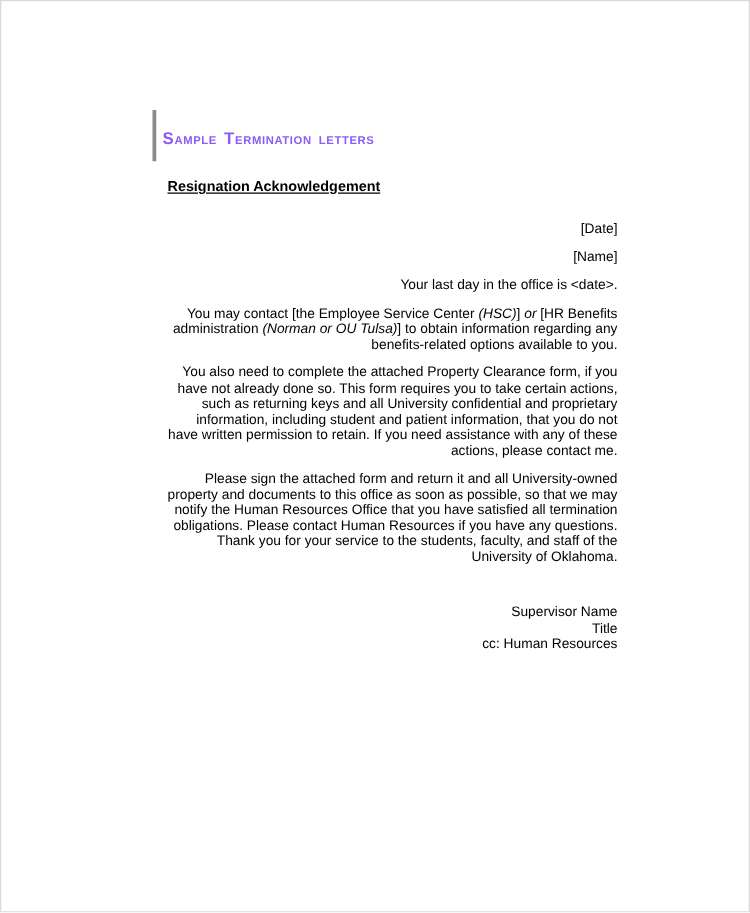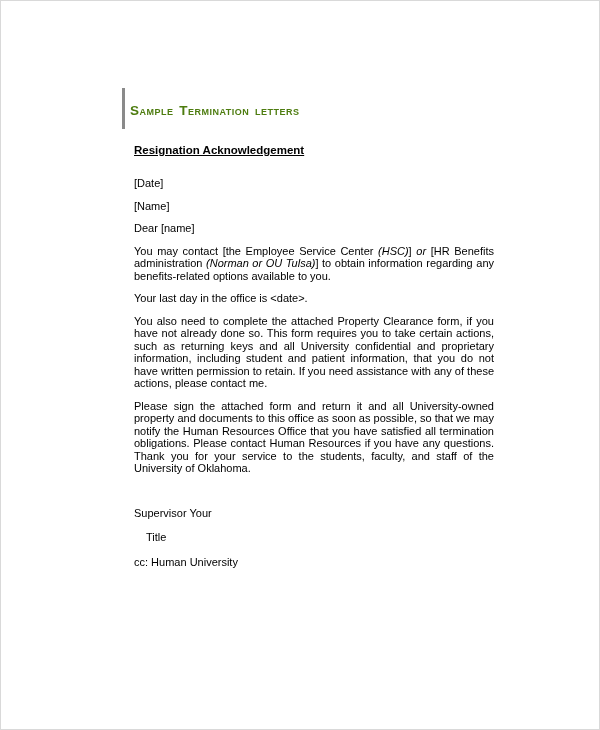--- a/index.html
+++ b/index.html
@@ -44,59 +44,58 @@
     font-size: 11px;
     line-height: 12.5px;
   }
   .letter-heading {
     margin: 0 0 20px 0;
     font-size: 11.5px;
     line-height: 13px;
     font-weight: bold;
     text-decoration: underline;
   }
-  .letter p { margin: 0 0 10px 0; }
+  .letter p { margin: 0 0 10px 0; text-align: right; }
   .justify { text-align: justify; }
   .addr-block { margin: 0 0 10px 0; }
   .addr-block p { margin: 0; }
   .italic { font-style: italic; }
   .signature { margin-top: 32px; margin-bottom: 0; }
   .cc-line { margin-top: 18px; margin-bottom: 0; }
 </style>
 </head>
 <body>
 
 <div class="page" style="border-color: rgb(217, 217, 217);">
 
   <div class="accent-bar" style="background: rgb(138, 138, 138);"></div>
 
-  <h1 class="doc-title" style="color: #4d7c0f;">Sample Termination letters</h1>
+  <h1 class="doc-title" style="color: #8b5cf6;">Sample Termination letters</h1>
 
   <div class="letter">
 
     <h2 class="letter-heading">Resignation Acknowledgement</h2>
 
     <p>[Date]</p>
 
     <div class="addr-block">
       <p>[Name]</p>
     </div>
 
-    <p>Dear [name]</p>
 
 
+    <p class="justify">Your last day in the office is &lt;date&gt;.</p>
+
     <p class="justify"><span>You may contact [the Employee Service Center </span><span class="italic">(HSC)</span><span>] </span><span class="italic">or</span><span> [HR Benefits administration </span><span class="italic">(Norman or OU Tulsa)</span><span>] to obtain information regarding any benefits-related options available to you.</span></p>
-
-    <p class="justify">Your last day in the office is &lt;date&gt;.</p>
 
     <p class="justify">You also need to complete the attached Property Clearance form, if you have not already done so. This form requires you to take certain actions, such as returning keys and all University confidential and proprietary information, including student and patient information, that you do not have written permission to retain. If you need assistance with any of these actions, please contact me.</p>
 
     <p class="justify">Please sign the attached form and return it and all University-owned property and documents to this office as soon as possible, so that we may notify the Human Resources Office that you have satisfied all termination obligations. Please contact Human Resources if you have any questions. Thank you for your service to the students, faculty, and staff of the University of Oklahoma.</p>
 
     <div class="signature">
-      <p style="margin:0">Supervisor Your</p>
-      <p style="margin:12px">Title</p>
+      <p style="margin:0">Supervisor Name</p>
+      <p style="margin:0">Title</p>
     </div>
 
-    <p class="cc-line">cc: Human University</p>
+    <p class="cc-line">cc: Human Resources</p>
 
   </div>
 </div>
 
 </body></html>

